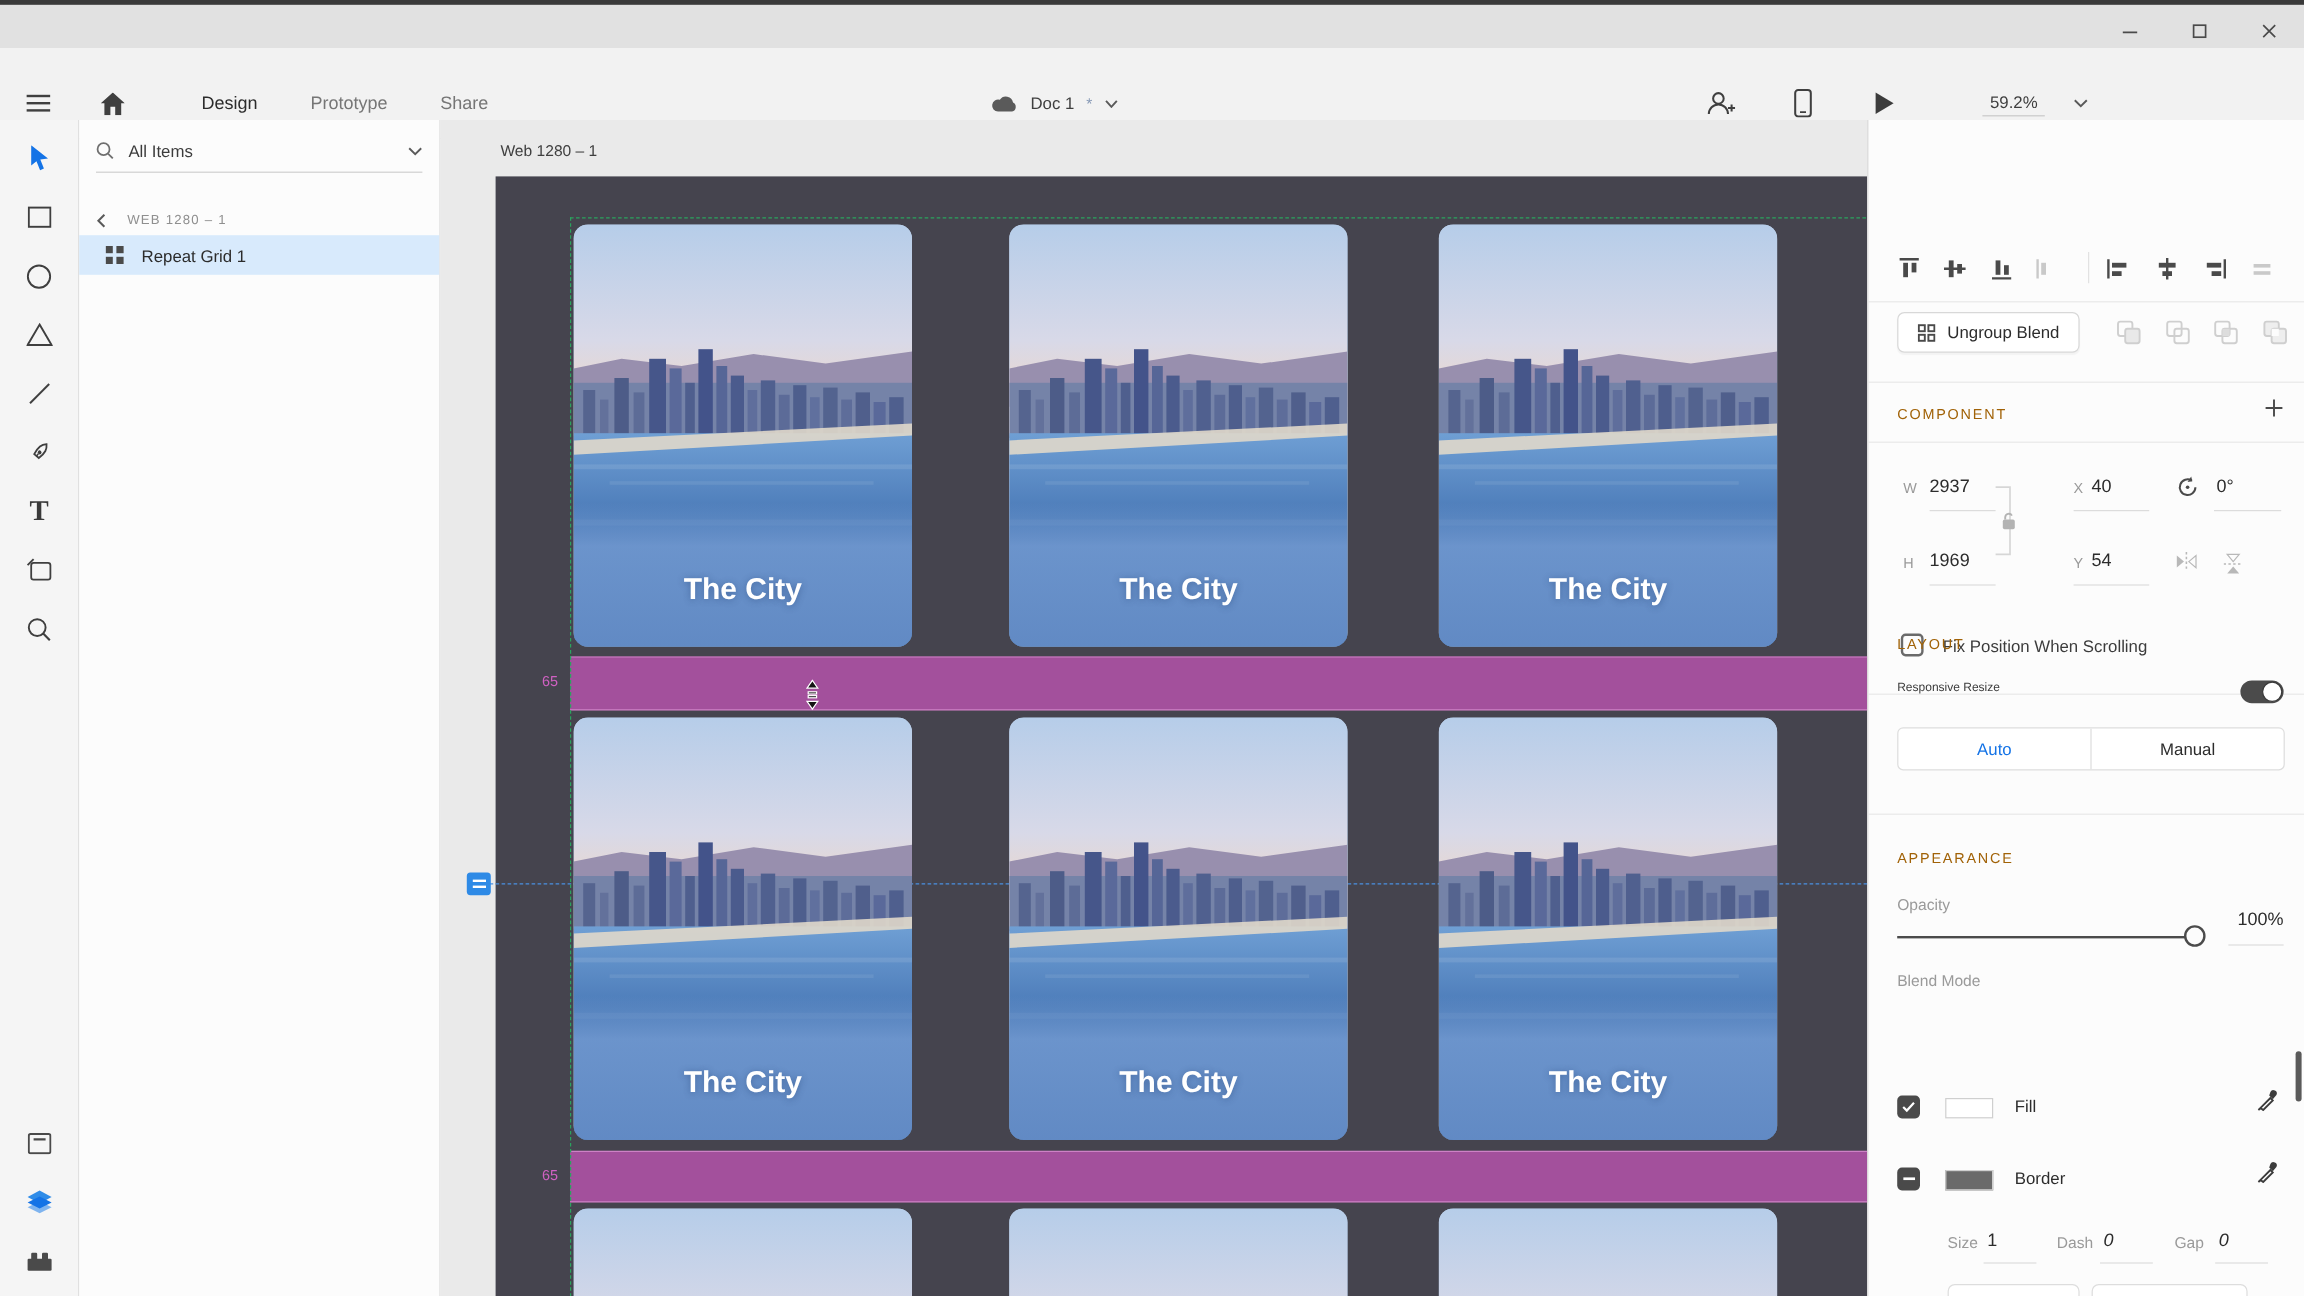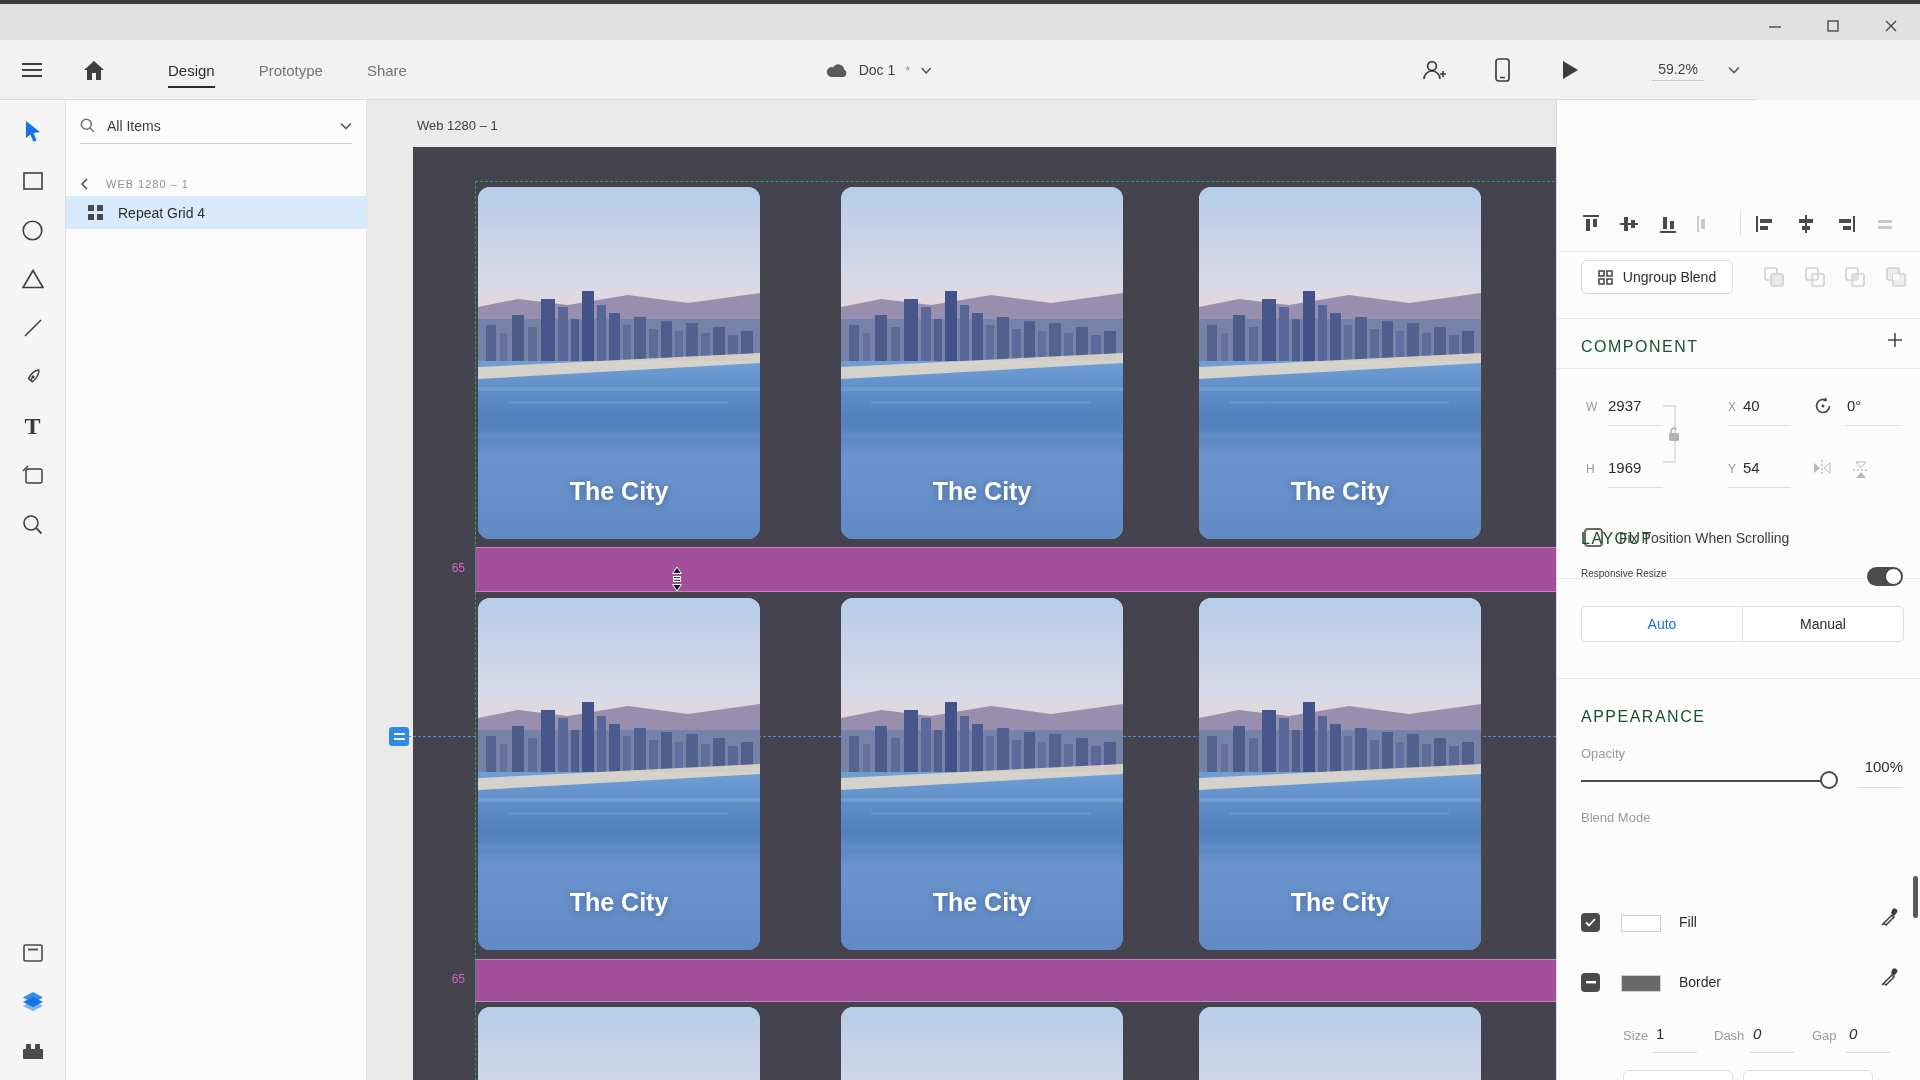--- a/index.html
+++ b/index.html
@@ -7,21 +7,21 @@
   body { font-family:"Liberation Sans","DejaVu Sans",sans-serif; color:#2c2c2c; background:#fff; }
   .abs { position:absolute; }
   .app { position:relative; width:1920px; height:1080px; background:#f2f2f2; }
 
   
   .titlebar { position:absolute; left:0; top:0; width:1920px; height:40px; background:#e1e1e1; border-top:4px solid #3a3a3a; }
   .wincontrols { position:absolute; right:0; top:4px; height:36px; display:flex; }
   .winbtn { width:58px; height:36px; display:flex; align-items:center; justify-content:center; }
 
   
-  .appbar { position:absolute; left:0; top:40px; width:1756px; height:60px; background:#f2f2f2; border-bottom:1px solid #dadada; }
+  .appbar { position:absolute; left:0; top:56px; width:1756px; height:60px; background:#f2f2f2; border-bottom:1px solid #dadada; }
   .appbar-left { position:absolute; left:0; top:0; height:60px; display:flex; align-items:center; }
   .iconbtn { width:44px; height:44px; display:flex; align-items:center; justify-content:center; }
   .tabs { display:flex; margin-left:30px; height:60px; }
   .tab { padding:0 22px; display:flex; align-items:center; font-size:15px; color:#767676; height:60px; position:relative; }
   .tab.active { color:#2c2c2c; }
   .tab.active:after { content:""; position:absolute; left:22px; right:22px; bottom:12px; height:2px; background:#2c2c2c; }
   .doc-cluster { position:absolute; left:50%; top:0; transform:translateX(-50%); height:60px; display:flex; align-items:center; gap:10px; }
   .doc-title { font-size:14px; color:#3f3f3f; }
   .doc-dirty { font-size:13px; color:#8598b5; }
   .appbar-right { position:absolute; right:16px; top:0; height:60px; display:flex; align-items:center; gap:24px; }
@@ -52,21 +52,21 @@
   .grid-handle { position:absolute; left:22px; top:627px; width:20px; height:19px; background:#2e8ae6; border-radius:3px; z-index:6; display:flex; flex-direction:column; align-items:center; justify-content:center; gap:3px; }
   .grid-handle i { display:block; width:11px; height:2px; background:#fff; }
   .card { position:absolute; width:282px; height:352px; border-radius:12px; overflow:hidden; z-index:4; background:#b6cde9; }
   .card svg { position:absolute; inset:0; width:100%; height:100%; }
   .card-title { position:absolute; left:0; right:0; top:calc(87% - 16px); text-align:center; font-size:25px; font-weight:bold; color:#fff; text-shadow:0 1px 6px rgba(30,60,110,.45); }
   .gap-cursor { position:absolute; left:302px; top:466px; z-index:10; }
 
   
   .inspector { position:absolute; left:1556px; top:100px; width:364px; height:980px; background:#fcfcfc; border-left:1px solid #d8d8d8; }
   .divider { position:absolute; left:0; right:0; height:1px; background:#e8e8e8; }
-  .section-h { position:absolute; font-size:16px; letter-spacing:1.5px; color:#14532d; }
+  .section-h { position:absolute; font-size:12px; letter-spacing:1.5px; color:#a16207; }
   .fieldlabel { font-size:12px; color:#9a9a9a; }
   .fieldvalue { font-size:15px; color:#2c2c2c; }
   .u { position:absolute; height:1px; background:#dcdcdc; }
   .btn { background:#fff; border:1px solid #d8d8d8; border-radius:6px; display:flex; align-items:center; justify-content:center; gap:10px; font-size:14px; color:#2c2c2c; box-shadow:0 1px 1px rgba(0,0,0,.04); }
   .seg { position:absolute; left:24px; top:506px; width:323px; height:36px; border:1px solid #ddd; border-radius:5px; background:#fff; display:flex; overflow:hidden; }
   .seg > div { flex:1; display:flex; align-items:center; justify-content:center; font-size:14px; }
   .seg .seg-auto { color:#1473e6; border-right:1px solid #ddd; }
   .toggle { position:absolute; left:310px; top:467px; width:36px; height:19px; border-radius:10px; background:#4b4b4b; }
   .toggle .knob { position:absolute; right:1px; top:1px; width:17px; height:17px; border-radius:50%; background:#fff; border:1px solid #3a3a3a; }
   .checkbox { width:19px; height:19px; border-radius:4px; }
@@ -312,21 +312,21 @@
     </div>
     <div class="layer-row">
       <svg width="16" height="16">
         <g fill="#4a4a4a">
             <rect width="6" height="6"></rect>
             <rect x="9" width="6" height="6"></rect>
             <rect y="9" width="6" height="6"></rect>
             <rect x="9" y="9" width="6" height="6"></rect>
           </g>
       </svg>
-      <span class="layer-label">Repeat Grid 4</span>
+      <span class="layer-label">Repeat Grid 1</span>
     </div>
   </div>
 
   <div class="canvas">
     <div class="artboard-label">Web 1280 – 1</div>
     <div class="artboard"></div>
 
     <div class="blue-guide"></div>
     <div class="grid-handle">
         <i></i>

